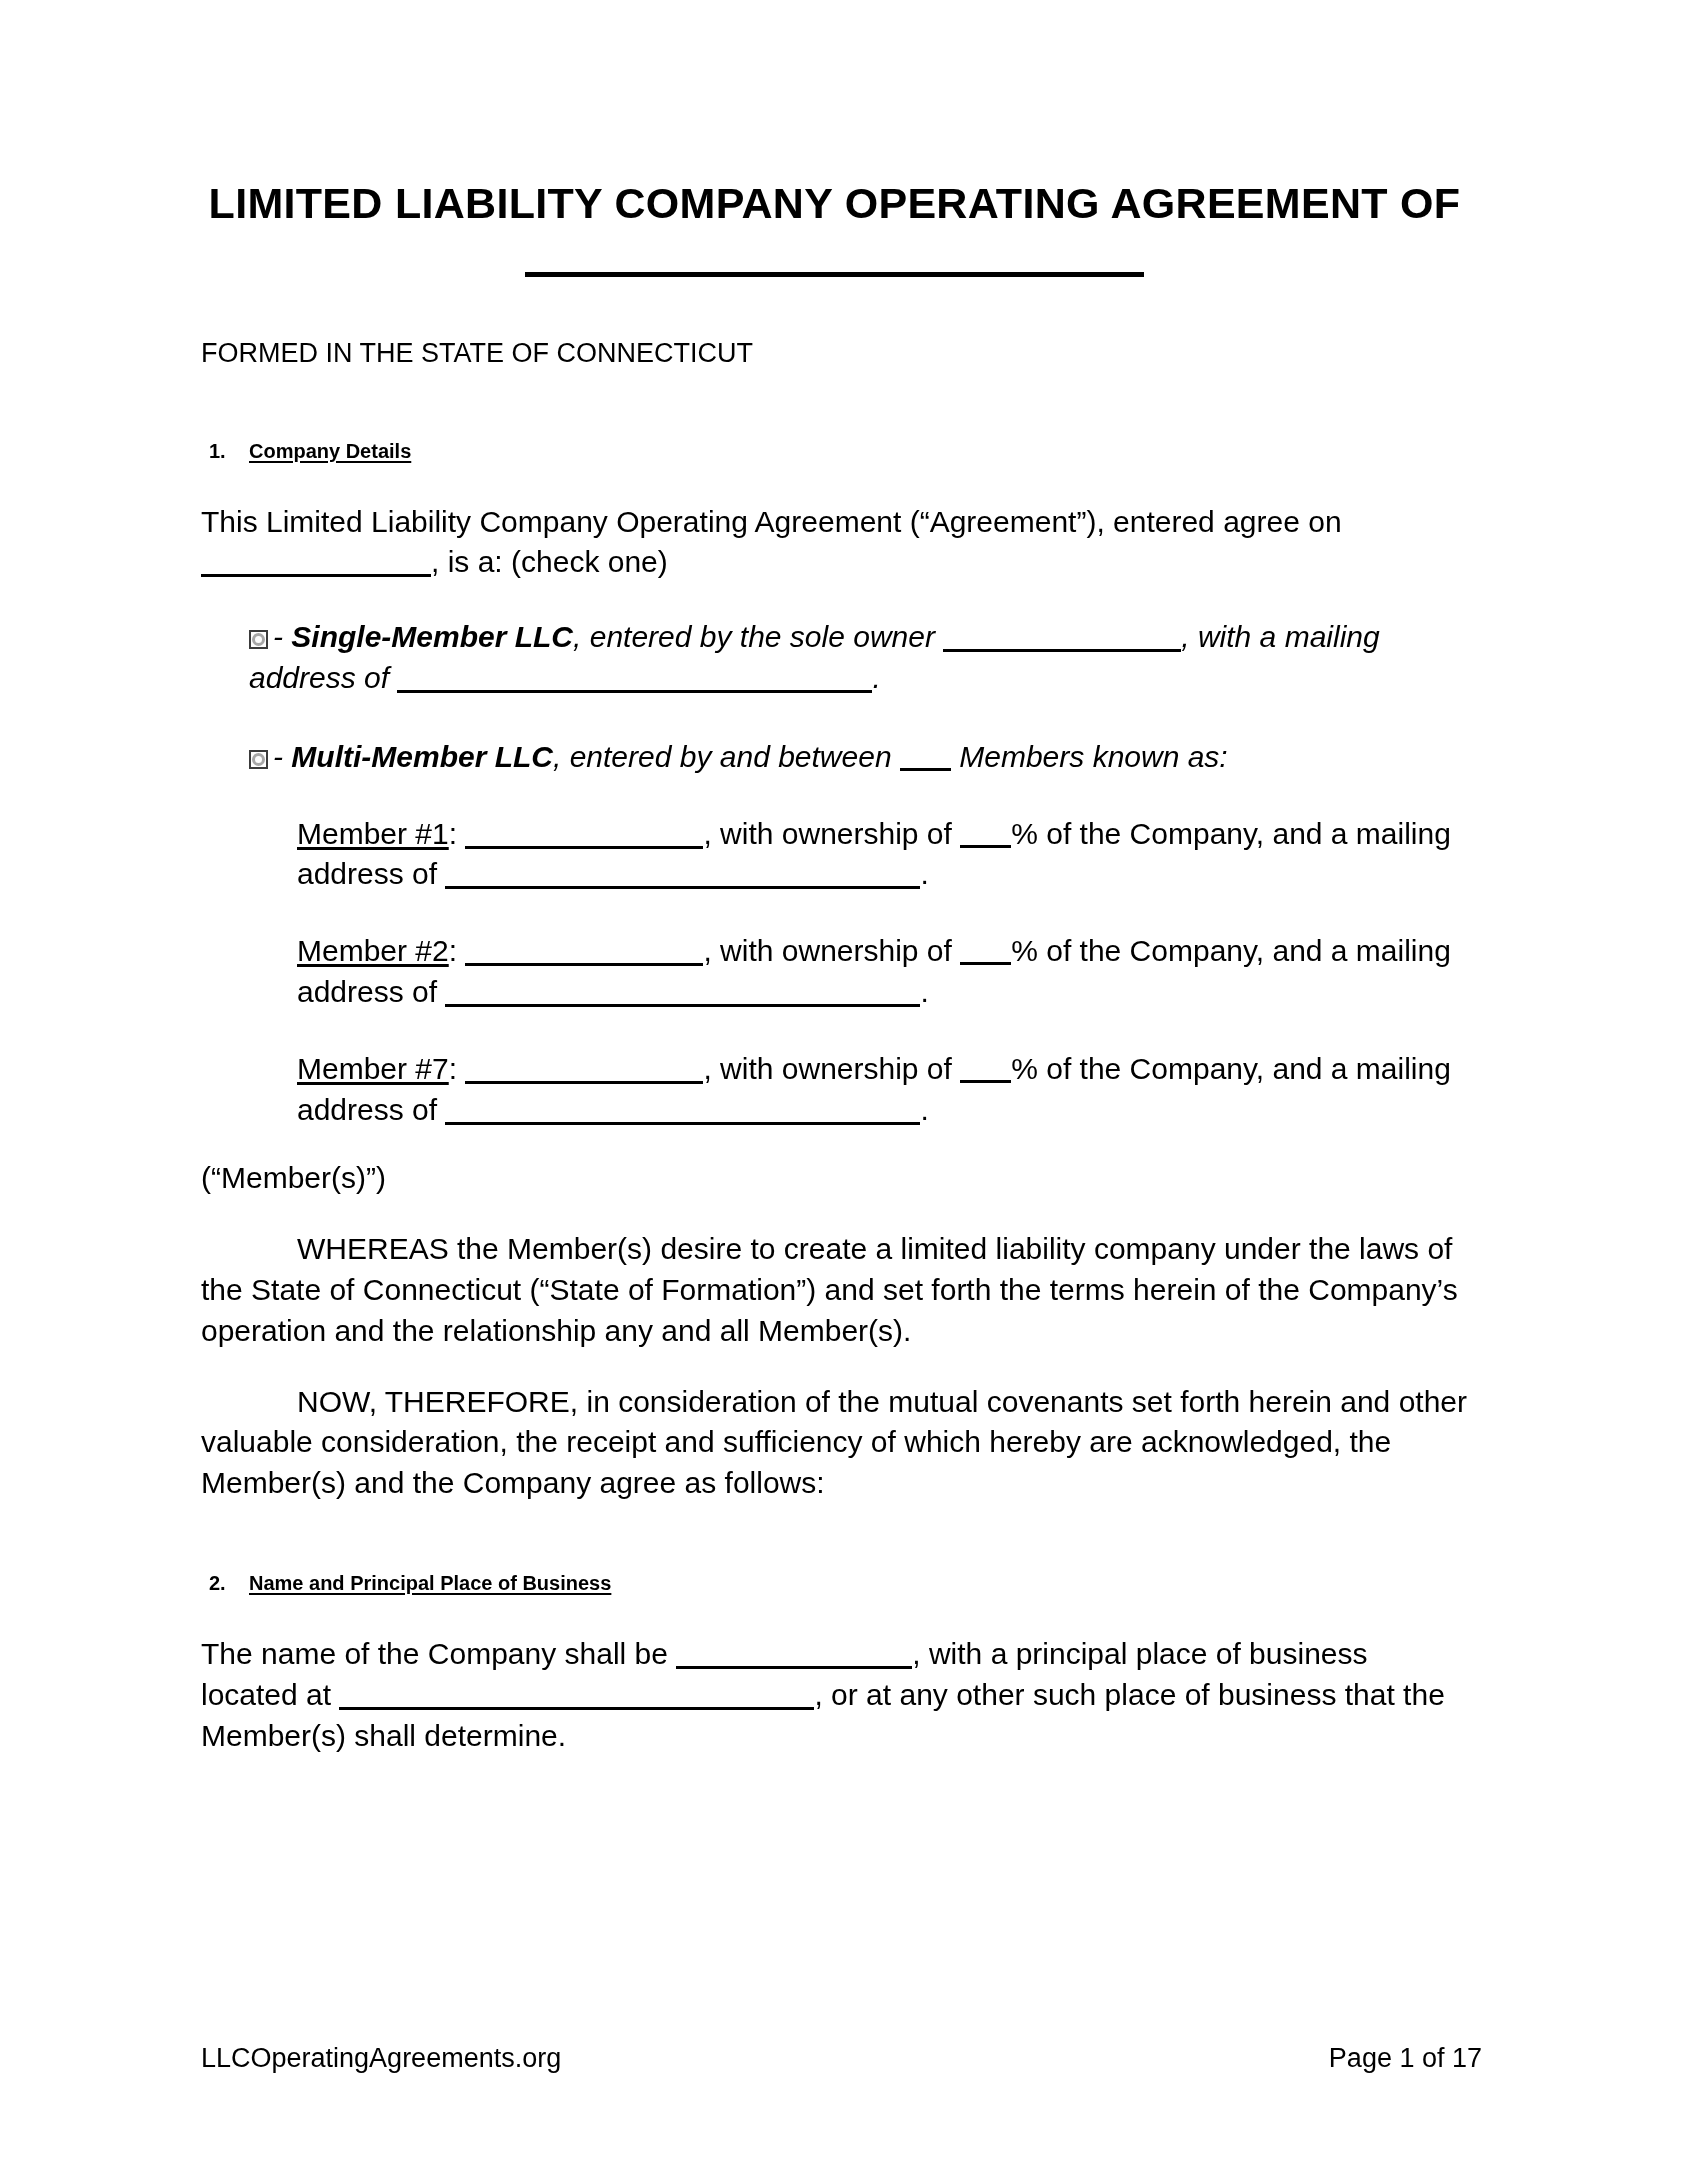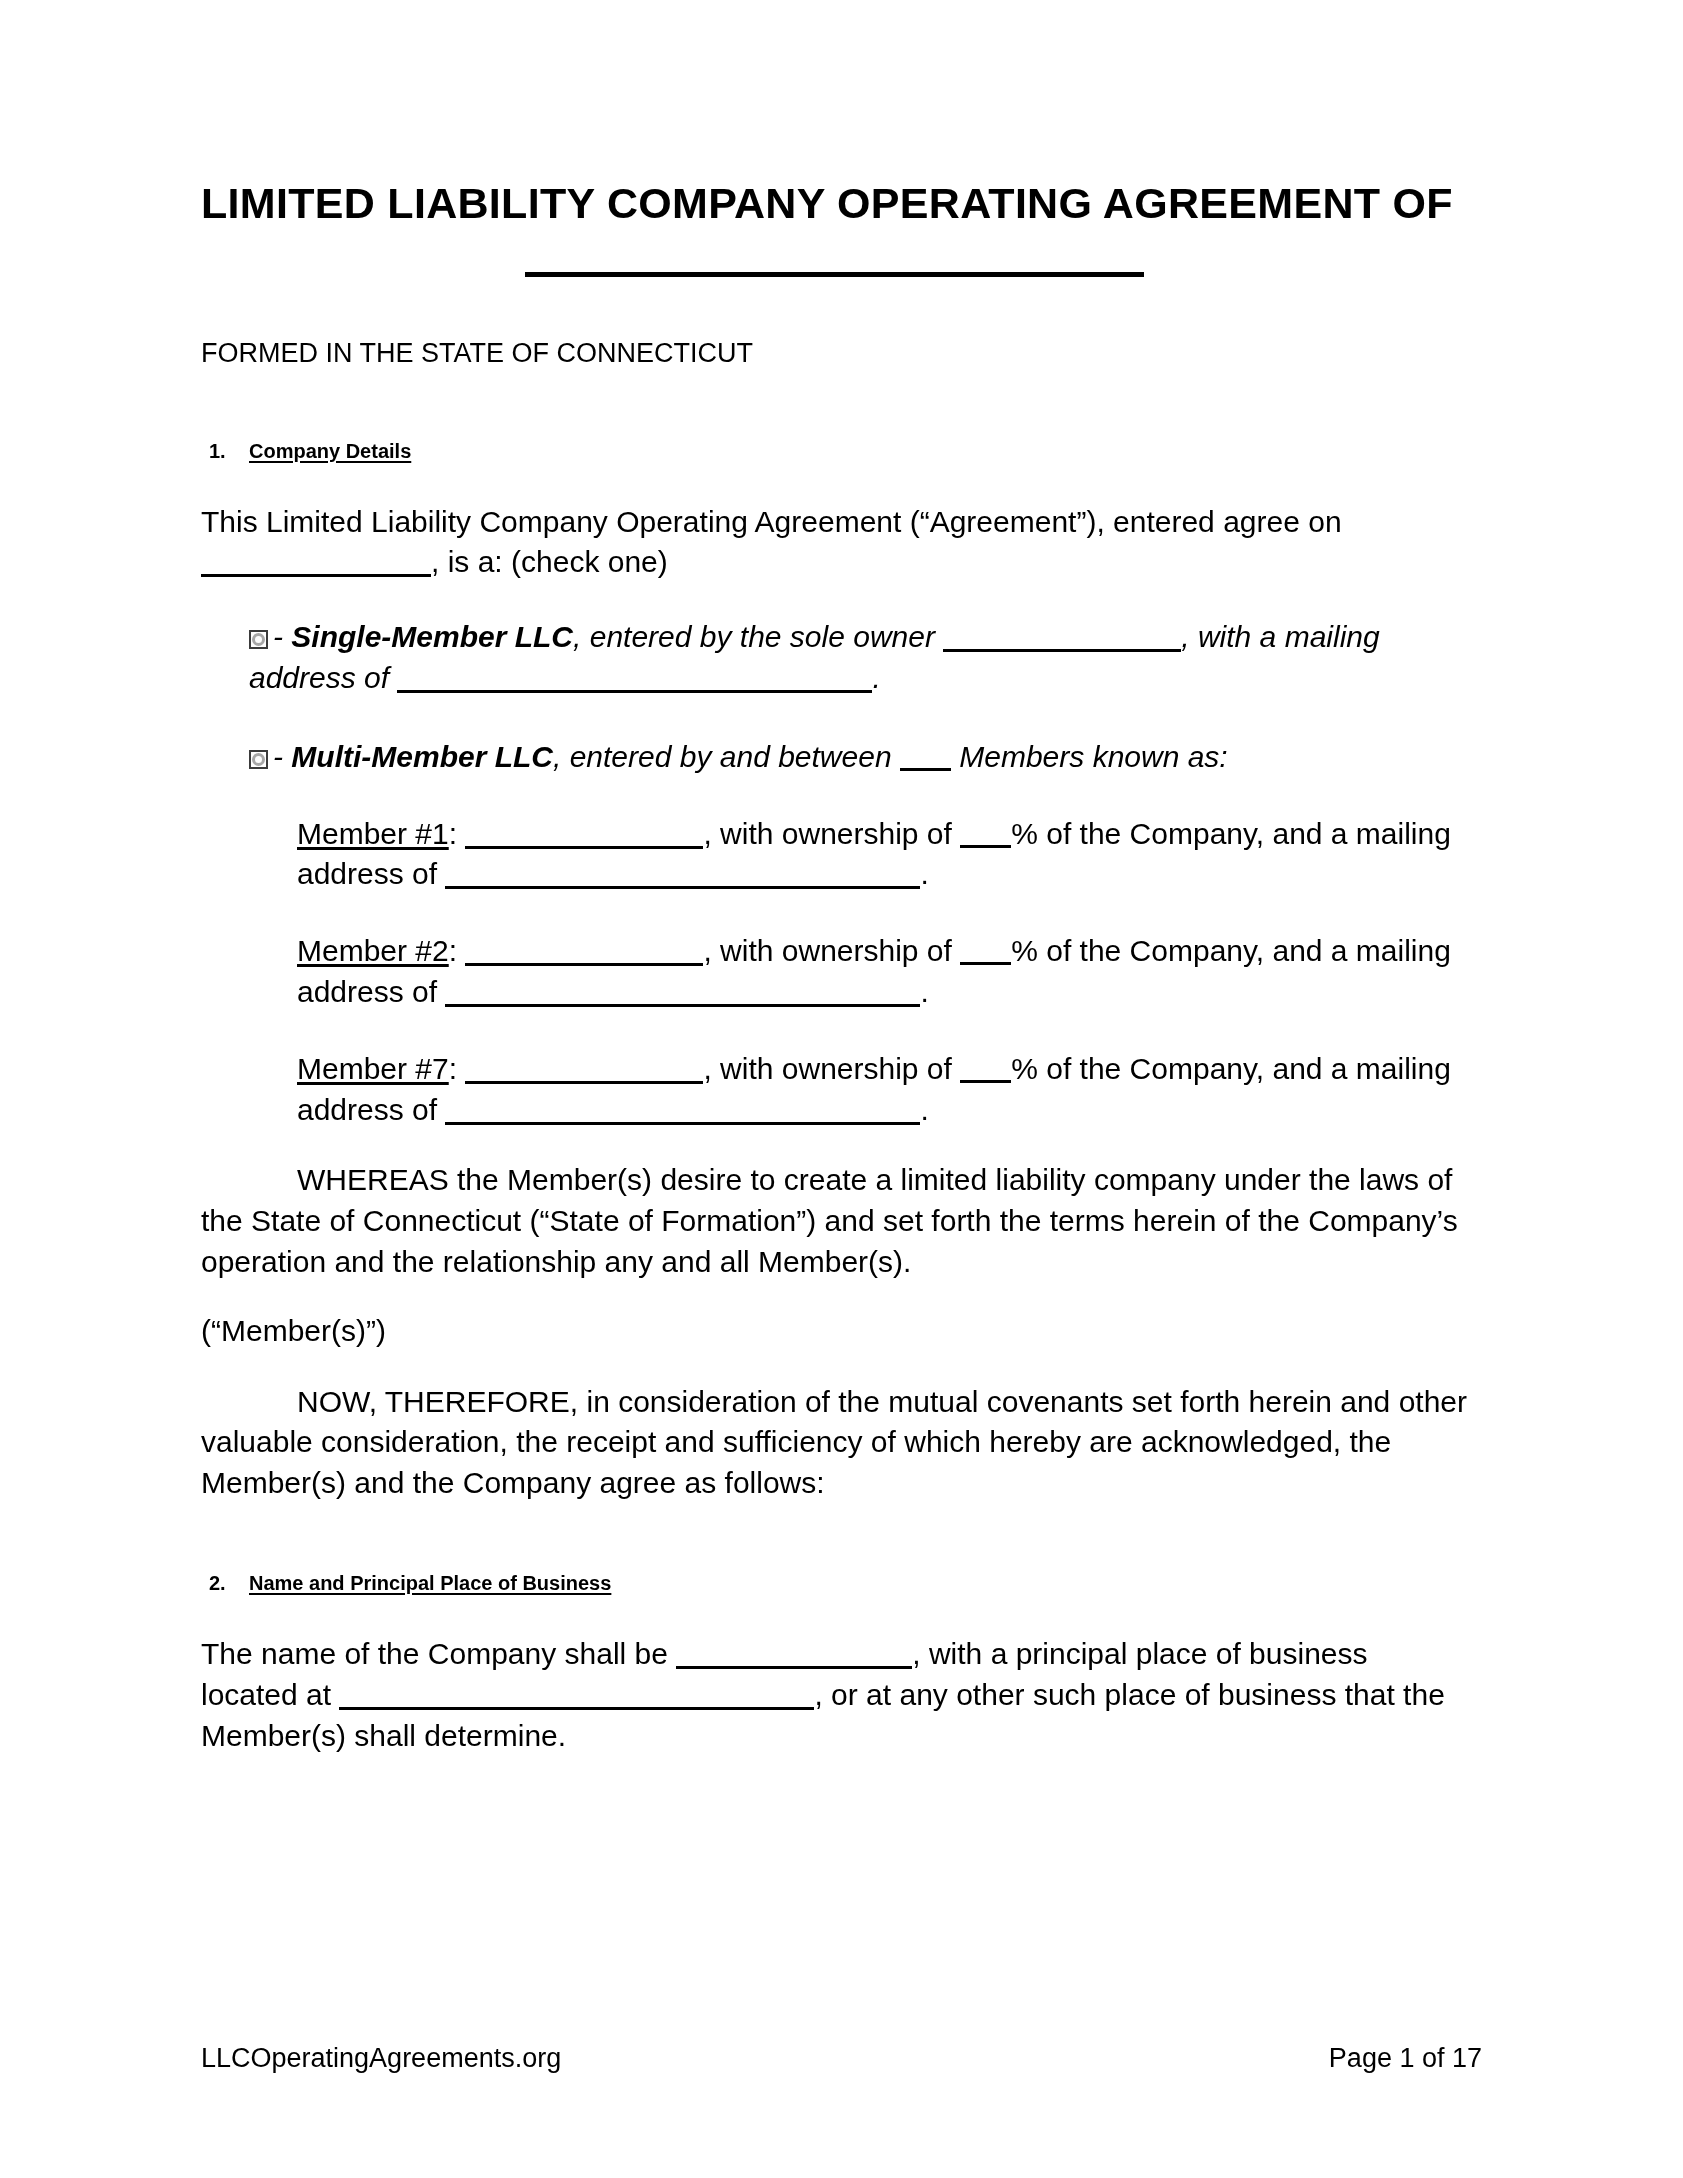--- a/index.html
+++ b/index.html
@@ -24,21 +24,21 @@
     width: 1267px;
   }
 
   
   .doc-title {
     margin: 0;
     padding-top: 176px;
     font-size: 43px;
     font-weight: bold;
     line-height: 1.28;
-    text-align: left;
+    text-align: center;
     letter-spacing: 0.3px;
   }
   .title-blank-wrap {
     text-align: center;
     padding-top: 34px;
   }
   .title-blank {
     display: inline-block;
     width: 619px;
     height: 0;
@@ -210,23 +210,23 @@
       <span class="blank maddr"></span><span>.</span>
     </p>
 
     <p class="member-block">
       <span class="member-label">Member #7</span><span>:</span>
       <span class="blank name"></span><span>, with ownership of</span>
       <span class="blank pct"></span><span>% of the Company, and a mailing address of</span>
       <span class="blank maddr"></span><span>.</span>
     </p>
 
+    <p class="body tight">(“Member(s)”)</p>
+
     <p class="body indent-first">WHEREAS the Member(s) desire to create a limited liability company under the laws of the State of Connecticut (“State of Formation”) and set forth the terms herein of the Company’s operation and the relationship any and all Member(s).</p>
-
-    <p class="body tight">(“Member(s)”)</p>
 
     <p class="body indent-first">NOW, THEREFORE, in consideration of the mutual covenants set forth herein and other valuable consideration, the receipt and sufficiency of which hereby are acknowledged, the Member(s) and the Company agree as follows:</p>
 
     <p class="section-heading">
       <span class="num">2.</span><span class="ttl">Name and Principal Place of Business</span>
     </p>
 
     <p class="body">
       <span>The name of the Company shall be</span>
       <span class="blank cname"></span><span>, with a principal place of business located at</span>

